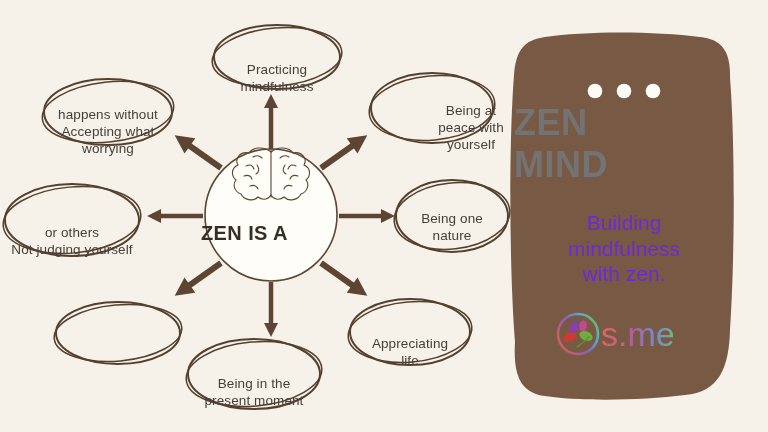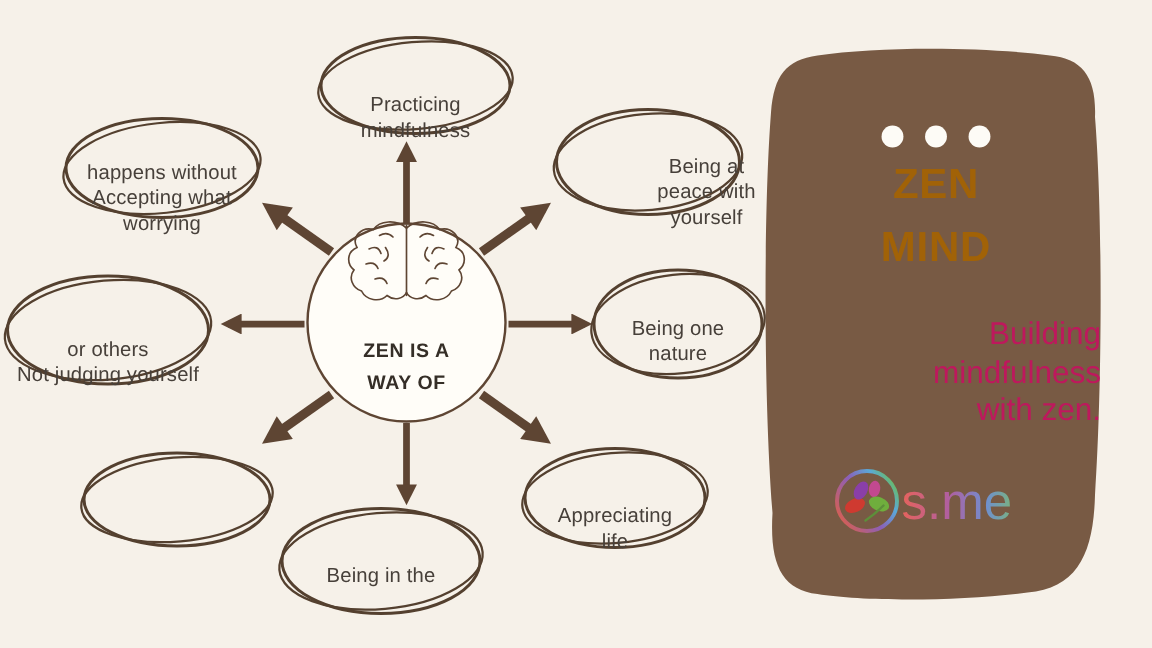--- a/index.html
+++ b/index.html
@@ -1,22 +1,22 @@
 <!DOCTYPE html>
 <html><head>
 <meta charset="utf-8">
 <style>
   html,body{margin:0;padding:0;}
   body{font-family:"Liberation Sans", sans-serif;}
   #stage{position:relative;width:768px;height:432px;background:#f6f1e9;overflow:hidden;}
   .label{position:absolute;text-align:center;color:#47403a;font-size:13.5px;line-height:17px;font-weight:500;letter-spacing:.1px;margin-top:20px;}
-  .center-label{position:absolute;text-align:center;color:#352e27;font-size:13px;line-height:21px;font-weight:700;letter-spacing:.4px;}
-  .panel-title{position:absolute;left:514px;top:102px;width:220px;text-align:center;color:#a16207;
-               font-size:28px;line-height:42px;font-weight:800;letter-spacing:.5px;}
-  .panel-subtitle{position:absolute;left:514px;top:210px;width:220px;text-align:right;color:#be185d;
+  .center-label{position:absolute;color:#352e27;font-size:20px;line-height:21px;font-weight:700;letter-spacing:.4px;}
+  .panel-title{position:absolute;left:514px;top:102px;width:220px;text-align:left;color:#737373;
+               font-size:36px;line-height:42px;font-weight:800;letter-spacing:.5px;}
+  .panel-subtitle{position:absolute;left:514px;top:210px;width:220px;text-align:center;color:#6d28d9;
                   font-size:21px;line-height:25.5px;font-weight:400;}
   svg{position:absolute;left:0;top:0;}
   .sk{fill:none;stroke:#54402f;stroke-width:2;}
   .sk2{fill:none;stroke:#54402f;stroke-width:1.5;}
   .arrow{stroke:#5e4533;fill:none;}
   .brain{fill:none;stroke:#5e4533;stroke-width:1.1;stroke-linecap:round;}
 </style>
 </head>
 <body>
 
@@ -125,21 +125,20 @@
         <ellipse cx="583" cy="326" rx="5.5" ry="3.8" fill="#c2498f" transform="rotate(-82 583 326)"></ellipse>
         <ellipse cx="586" cy="336" rx="7" ry="4.5" fill="#6fae3d" transform="rotate(22 586 336)"></ellipse>
         <path d="M577,347 Q583,343 589,337" fill="none" stroke="#5d8f3a" stroke-width="1.6" stroke-linecap="round"></path>
       </g>
       <text x="601" y="346" font-family="Liberation Sans, sans-serif" font-size="34" fill="url(#smeGrad)">s.me</text>
     </g>
   </svg>
 
   <div class="center-label" style="left:201px;top:223px;width:140px;">
     <div>ZEN IS A</div>
-    <div>WAY OF</div>
   </div>
 
   <div class="label" style="left:207px;top:41px;width:140px;">
     <div>Practicing</div>
     <div>mindfulness</div>
   </div>
   <div class="label" style="left:372px;top:82px;width:120px;padding-left:39px;">
     <div>Being at</div>
     <div>peace with</div>
     <div>yourself</div>
@@ -147,20 +146,21 @@
   <div class="label" style="left:397px;top:190px;width:110px;">
     <div>Being one</div>
     <div>nature</div>
   </div>
   <div class="label" style="left:345px;top:315px;width:130px;">
     <div>Appreciating</div>
     <div>life</div>
   </div>
   <div class="label" style="left:184px;top:355px;width:140px;">
     <div>Being in the</div>
+    <div>present moment</div>
   </div>
   <div class="label" style="left:2px;top:204px;width:140px;">
     <div>or others</div>
     <div>Not judging yourself</div>
   </div>
   <div class="label" style="left:38px;top:86px;width:140px;">
     <div>happens without</div>
     <div>Accepting what</div>
     <div>worrying</div>
   </div>

